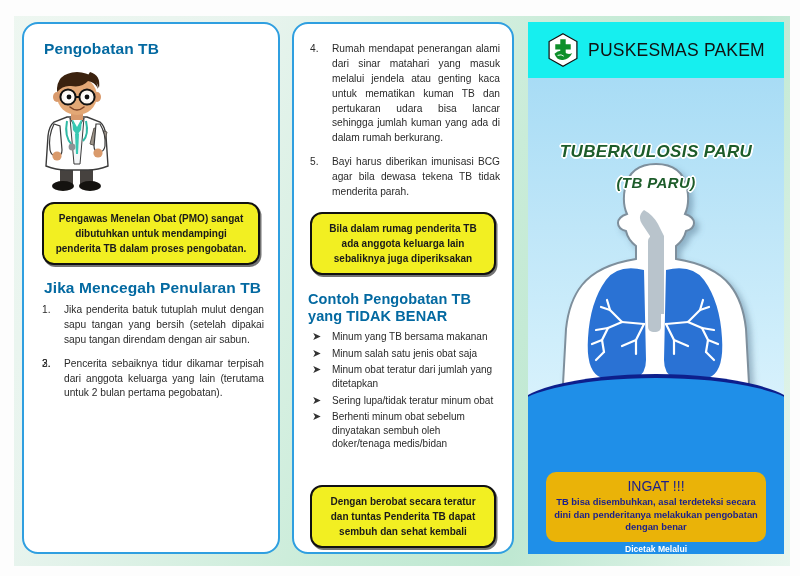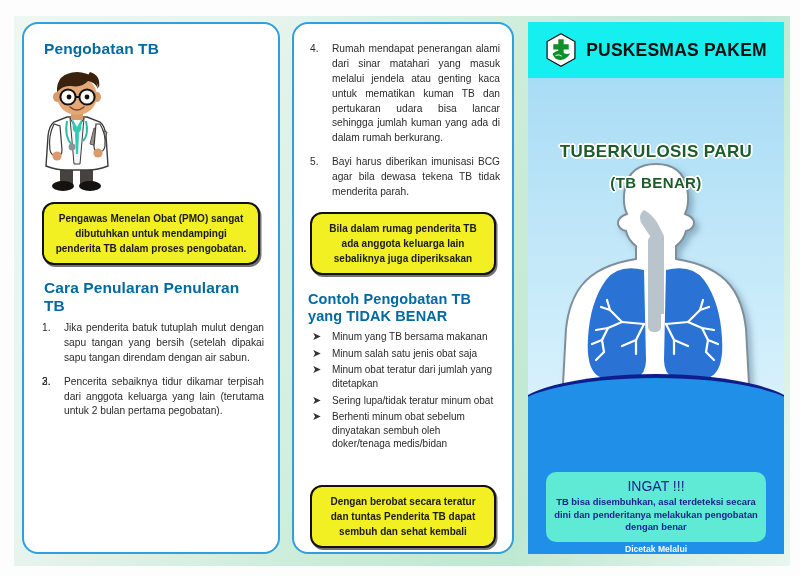--- a/index.html
+++ b/index.html
@@ -82,27 +82,28 @@
     position:absolute;left:528px;top:22px;width:256px;height:532px;
     overflow:hidden;background:#1f8fe8;
   }
   .cover-head{
     position:absolute;left:0;top:0;width:100%;height:56px;
     background:#16efef;
     display:flex;align-items:center;justify-content:center;gap:9px;
   }
   .logo{width:32px;height:34px;flex:none;}
   .brand{
-    font-size:17.5px;font-weight:bold;color:#111;letter-spacing:.2px;
+    font-size:17.5px;font-weight:normal;color:#111;letter-spacing:.2px;
     font-family:"Liberation Sans", sans-serif;
   }
   .cover-sky{
     position:absolute;left:0;top:56px;width:100%;height:374px;
     background:linear-gradient(180deg,#a8dcf5 0%,#bfe6f8 40%,#cfeefb 70%,#dff4fd 100%);
     overflow:hidden;
+    font-style:italic;
   }
   .cover-title{
     position:absolute;width:100%;text-align:center;z-index:6;
     color:#1d5c2a;font-weight:bold;font-family:"Liberation Sans", sans-serif;
     text-shadow:
       1.6px 0 0 #fff,-1.6px 0 0 #fff,0 1.6px 0 #fff,0 -1.6px 0 #fff,
       1.2px 1.2px 0 #fff,-1.2px 1.2px 0 #fff,1.2px -1.2px 0 #fff,-1.2px -1.2px 0 #fff;
   }
   #coverTitle1{top:64px;font-size:17px;letter-spacing:.4px;}
   #coverTitle2{top:96px;font-size:15px;letter-spacing:.4px;}
@@ -113,21 +114,21 @@
     position:absolute;left:-6%;top:352px;width:112%;height:150px;z-index:7;
     background:#1f8fe8;border-top:4px solid #0d1f8c;
     border-radius:50% 50% 0 0 / 38px 38px 0 0;
   }
   .cover-bottom{
     position:absolute;left:0;top:430px;width:100%;height:102px;
     background:#1f8fe8;z-index:8;
   }
   .ingat-box{
     position:absolute;left:18px;top:450px;width:220px;z-index:10;
-    background:#5eead4;border-radius:10px;padding:6px 8px 8px 8px;
+    background:#eab308;border-radius:10px;padding:6px 8px 8px 8px;
     box-sizing:border-box;text-align:center;
   }
   .ingat-title{
     color:#1b1f8c;font-size:14px;font-weight:normal;margin-bottom:2px;
     font-family:"Liberation Sans", sans-serif;
   }
   .ingat-text{
     color:#1b1f8c;font-size:9.4px;font-weight:bold;line-height:1.35;
   }
   .credit{
@@ -191,21 +192,21 @@
         <circle cx="51" cy="31" r="4" fill="#fff"></circle>
         <circle cx="33" cy="31" r="2.4" fill="#101010"></circle>
         <circle cx="51" cy="31" r="2.4" fill="#101010"></circle>
 
         <path d="M34 41 q7 6 14 0" fill="none" stroke="#7d4326" stroke-width="1.6" stroke-linecap="round"></path>
       </svg>
     </div>
 
     <div class="yellow">Pengawas Menelan Obat (PMO) sangat dibutuhkan untuk mendampingi penderita TB dalam proses pengobatan.</div>
 
-    <div class="h-title" style="margin-top:14px;">Cara Penularan Penularan TB</div>
+    <div class="h-title" style="margin-top:14px;">Jika Mencegah Penularan TB</div>
 
     <ol class="num">
       <li>
         <span class="n">1.</span>
         <span>Jika penderita batuk tutuplah mulut dengan sapu tangan yang bersih (setelah dipakai sapu tangan direndam dengan air sabun.</span>
       </li>
       <li>
         <span class="n">2.</span>
       </li>
       <li>
@@ -265,21 +266,21 @@
         <path d="M20 1 L38 11 V33 L20 43 L2 33 V11 Z" fill="#ffffff" stroke="#111" stroke-width="1.6"></path>
         <path d="M16.5 8 h7 v6.5 h6.5 v7 h-6.5 v6.5 h-7 v-6.5 h-6.5 v-7 h6.5 z" fill="#0e8f2a"></path>
         <path d="M9 27 q7 -7 13 -2 q5 4 10 1 q-4 8 -12 9 q-8 1 -11 -8 z" fill="#0e8f2a"></path>
         <path d="M13 29 q5 -2 8 1" fill="none" stroke="#ffffff" stroke-width="1.2"></path>
       </svg>
       <div class="brand">PUSKESMAS PAKEM</div>
     </div>
 
     <div class="cover-sky">
       <div class="cover-title" id="coverTitle1">TUBERKULOSIS PARU</div>
-      <div class="cover-title" id="coverTitle2">(TB BENAR)</div>
+      <div class="cover-title" id="coverTitle2">(TB PARU)</div>
 
       <svg class="torso" width="232" height="300" viewBox="0 0 232 300">
         <defs>
           <filter id="sh" x="-20%" y="-20%" width="150%" height="150%">
             <feDropShadow dx="4" dy="4" stdDeviation="3" flood-color="#4a6a84" flood-opacity=".45"></feDropShadow>
           </filter>
         </defs>
 
         <g filter="url(#sh)">
           <path d="M116 12

